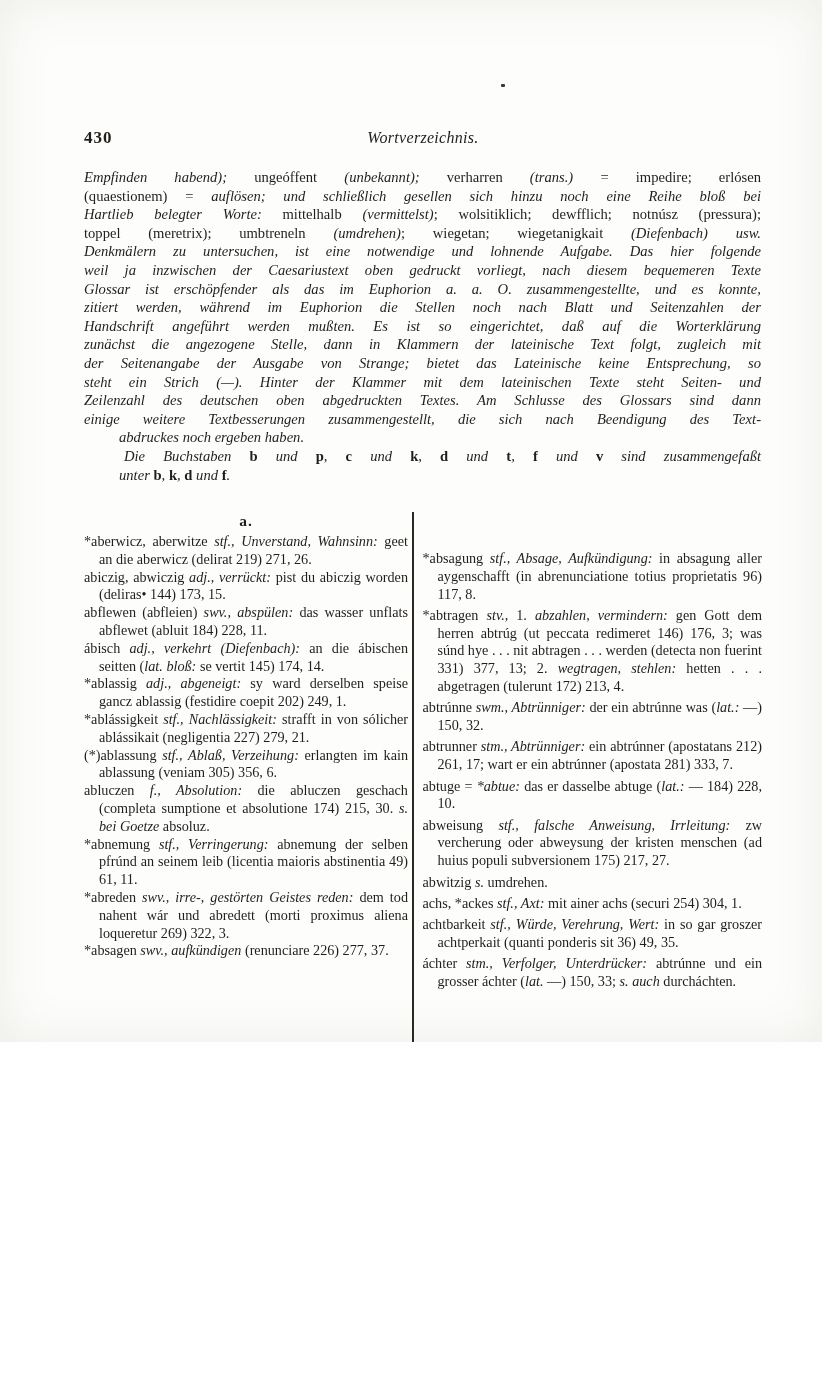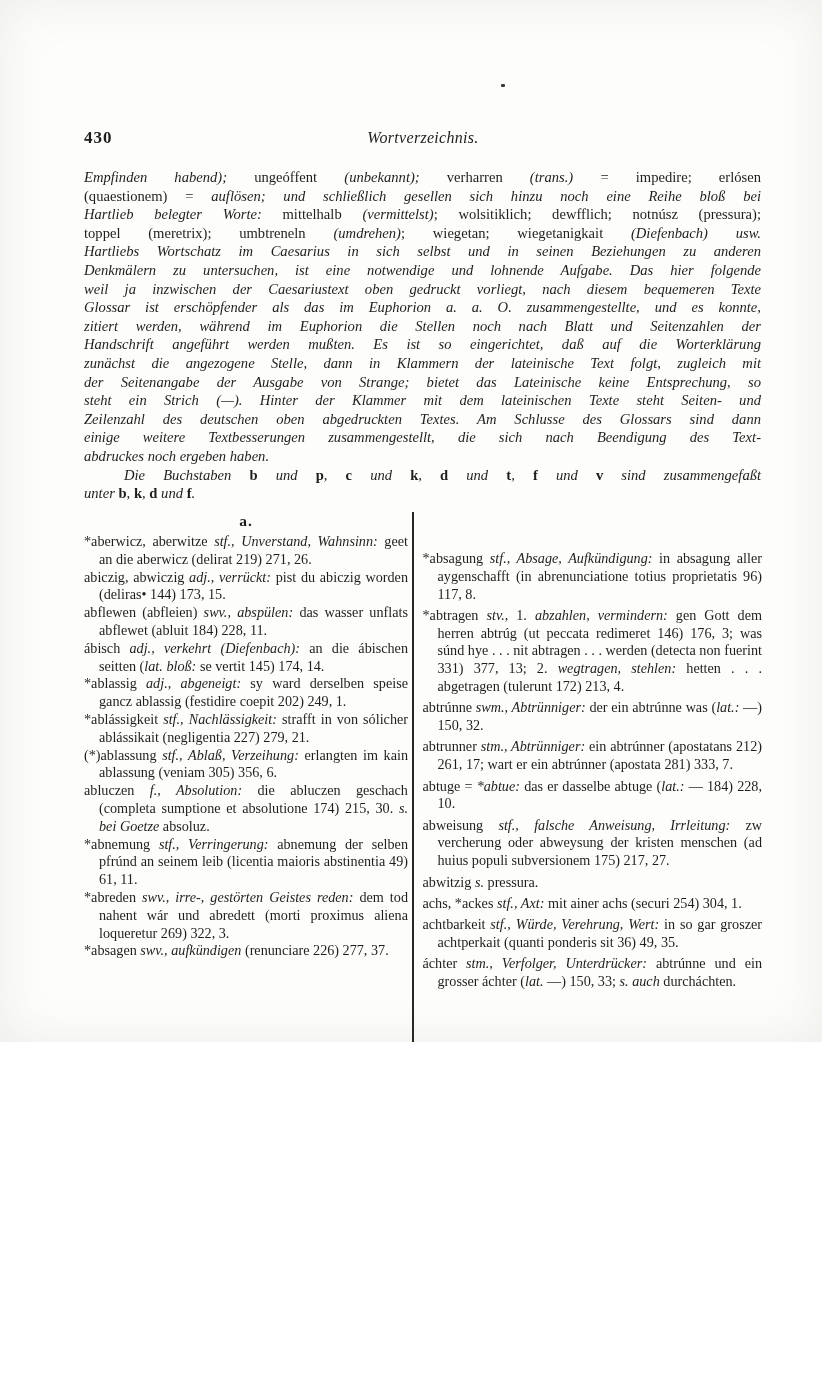--- a/index.html
+++ b/index.html
@@ -5,21 +5,21 @@
   html,body{margin:0;padding:0;}
   .canvas{position:relative;width:822px;height:1042px;background:#fdfdfb;overflow:hidden;
           font-family:"Liberation Serif","DejaVu Serif",serif;color:#201e1b;
           box-shadow:inset 0 0 50px rgba(90,85,75,0.10);}
   .header{position:absolute;top:128px;left:84px;right:60px;height:24px;}
   .pageno{font-weight:bold;font-size:17px;letter-spacing:1px;}
   .running{position:absolute;left:0;right:0;top:1px;text-align:center;font-style:italic;font-size:16px;letter-spacing:0.3px;}
   .speck{position:absolute;left:501px;top:84px;width:4px;height:3px;background:#3a3a3a;border-radius:1px;}
   .intro{position:absolute;top:168px;left:84px;width:677px;font-size:14.6px;line-height:18.6px;}
   .iline{text-align:justify;text-align-last:justify;white-space:normal;}
-  .iline.line-last{text-align-last:left;}
+  .iline.line-last{text-align-last:left;margin-left:35px;}
   .iline.line-indent{text-indent:40px;}
   .seg-i{font-style:italic;}
   .seg-r{font-style:normal;}
   .seg-b{font-weight:bold;font-style:normal;}
   .glossary{position:absolute;top:512px;left:84px;width:678px;display:flex;align-items:flex-start;}
   .col-left-wrap{width:324px;}
   .sect{text-align:center;font-weight:bold;font-size:15.5px;margin:0 0 3px 0;letter-spacing:1px;}
   .divider{width:1.5px;height:592px;background:#2a2723;margin-left:4px;flex:none;}
   .col-right-wrap{flex:1;padding-left:9px;margin-top:38px;}
   .entry{margin:0;text-align:justify;text-align-last:left;font-size:14.2px;line-height:17.8px;
@@ -43,21 +43,20 @@
     <span class="running">Wortverzeichnis.</span>
   </div>
 
   <div class="speck"></div>
 
   <div class="intro" id="intro">
       <div class="iline"><span class="seg-i">Empfinden habend); </span><span class="seg-r">ungeóffent </span><span class="seg-i">(unbekannt); </span><span class="seg-r">verharren </span><span class="seg-i">(trans.) </span><span class="seg-r">= impedire; erlósen</span></div>
       <div class="iline"><span class="seg-r">(quaestionem) = </span><span class="seg-i">auflösen; und schließlich gesellen sich hinzu noch eine Reihe bloß bei</span></div>
       <div class="iline"><span class="seg-i">Hartlieb belegter Worte: </span><span class="seg-r">mittelhalb </span><span class="seg-i">(vermittelst)</span><span class="seg-r">; wolsitiklich; dewfflich; notnúsz (pressura);</span></div>
       <div class="iline"><span class="seg-r">toppel (meretrix); umbtreneln </span><span class="seg-i">(umdrehen)</span><span class="seg-r">; wiegetan; wiegetanigkait </span><span class="seg-i">(Diefenbach) usw.</span></div>
-      <div class="iline"><span class="seg-i">Hartliebs Wortschatz im Caesarius in sich selbst und in seinen Beziehungen zu anderen</span></div>
       <div class="iline"><span class="seg-i">Denkmälern zu untersuchen, ist eine notwendige und lohnende Aufgabe.  Das hier folgende</span></div>
       <div class="iline"><span class="seg-i">weil ja inzwischen der Caesariustext oben gedruckt vorliegt, nach diesem bequemeren Texte</span></div>
       <div class="iline"><span class="seg-i">Glossar ist erschöpfender als das im Euphorion a. a. O. zusammengestellte, und es konnte,</span></div>
       <div class="iline"><span class="seg-i">zitiert werden, während im Euphorion die Stellen noch nach Blatt und Seitenzahlen der</span></div>
       <div class="iline"><span class="seg-i">Handschrift angeführt werden mußten.  Es ist so eingerichtet, daß auf die Worterklärung</span></div>
       <div class="iline"><span class="seg-i">zunächst die angezogene Stelle, dann in Klammern der lateinische Text folgt, zugleich mit</span></div>
       <div class="iline"><span class="seg-i">der Seitenangabe der Ausgabe von Strange; bietet das Lateinische keine Entsprechung, so</span></div>
       <div class="iline"><span class="seg-i">steht ein Strich (—).  Hinter der Klammer mit dem lateinischen Texte steht Seiten- und</span></div>
       <div class="iline"><span class="seg-i">Zeilenzahl des deutschen oben abgedruckten Textes.  Am Schlusse des Glossars sind dann</span></div>
       <div class="iline"><span class="seg-i">einige weitere Textbesserungen zusammengestellt, die sich nach Beendigung des Text-</span></div>
@@ -85,21 +84,21 @@
     </div>
     <div class="divider"></div>
     <div class="col-right-wrap">
       <div id="col-right">
           <p class="entry"><span class="seg-r">*absagung </span><span class="seg-i">stf., Absage, Aufkündigung: </span><span class="seg-r">in absagung aller aygenschafft (in abrenunciatione totius proprietatis 96) 117, 8.</span></p>
           <p class="entry"><span class="seg-r">*abtragen </span><span class="seg-i">stv., </span><span class="seg-r">1. </span><span class="seg-i">abzahlen, vermindern: </span><span class="seg-r">gen Gott dem herren abtrúg (ut peccata redimeret 146) 176, 3; was súnd hye . . . nit abtragen . . . werden (detecta non fuerint 331) 377, 13; 2. </span><span class="seg-i">wegtragen, stehlen: </span><span class="seg-r">hetten . . . abgetragen (tulerunt 172) 213, 4.</span></p>
           <p class="entry"><span class="seg-r">abtrúnne </span><span class="seg-i">swm., Abtrünniger: </span><span class="seg-r">der ein abtrúnne was (</span><span class="seg-i">lat.: </span><span class="seg-r">—) 150, 32.</span></p>
           <p class="entry"><span class="seg-r">abtrunner </span><span class="seg-i">stm., Abtrünniger: </span><span class="seg-r">ein abtrúnner (apostatans 212) 261, 17; wart er ein abtrúnner (apostata 281) 333, 7.</span></p>
           <p class="entry"><span class="seg-r">abtuge = </span><span class="seg-i">*abtue: </span><span class="seg-r">das er dasselbe abtuge (</span><span class="seg-i">lat.: </span><span class="seg-r">— 184) 228, 10.</span></p>
           <p class="entry"><span class="seg-r">abweisung </span><span class="seg-i">stf., falsche Anweisung, Irrleitung: </span><span class="seg-r">zw vercherung oder abweysung der kristen menschen (ad huius populi subversionem 175) 217, 27.</span></p>
-          <p class="entry"><span class="seg-r">abwitzig </span><span class="seg-i">s. </span><span class="seg-r">pressura.</span></p>
+          <p class="entry"><span class="seg-r">abwitzig </span><span class="seg-i">s. </span><span class="seg-r">umdrehen.</span></p>
           <p class="entry"><span class="seg-r">achs, *ackes </span><span class="seg-i">stf., Axt: </span><span class="seg-r">mit ainer achs (securi 254) 304, 1.</span></p>
           <p class="entry"><span class="seg-r">achtbarkeit </span><span class="seg-i">stf., Würde, Verehrung, Wert: </span><span class="seg-r">in so gar groszer achtperkait (quanti ponderis sit 36) 49, 35.</span></p>
           <p class="entry"><span class="seg-r">áchter </span><span class="seg-i">stm., Verfolger, Unterdrücker: </span><span class="seg-r">abtrúnne und ein grosser áchter (</span><span class="seg-i">lat. </span><span class="seg-r">—) 150, 33; </span><span class="seg-i">s. auch </span><span class="seg-r">durcháchten.</span></p>
         </div>
     </div>
   </div>
 
   <div class="alamy-bar" style="background: rgb(0, 0, 0); color: #f97316;">
     <div class="alamy-logo">alamy</div>
     <div class="alamy-meta">

